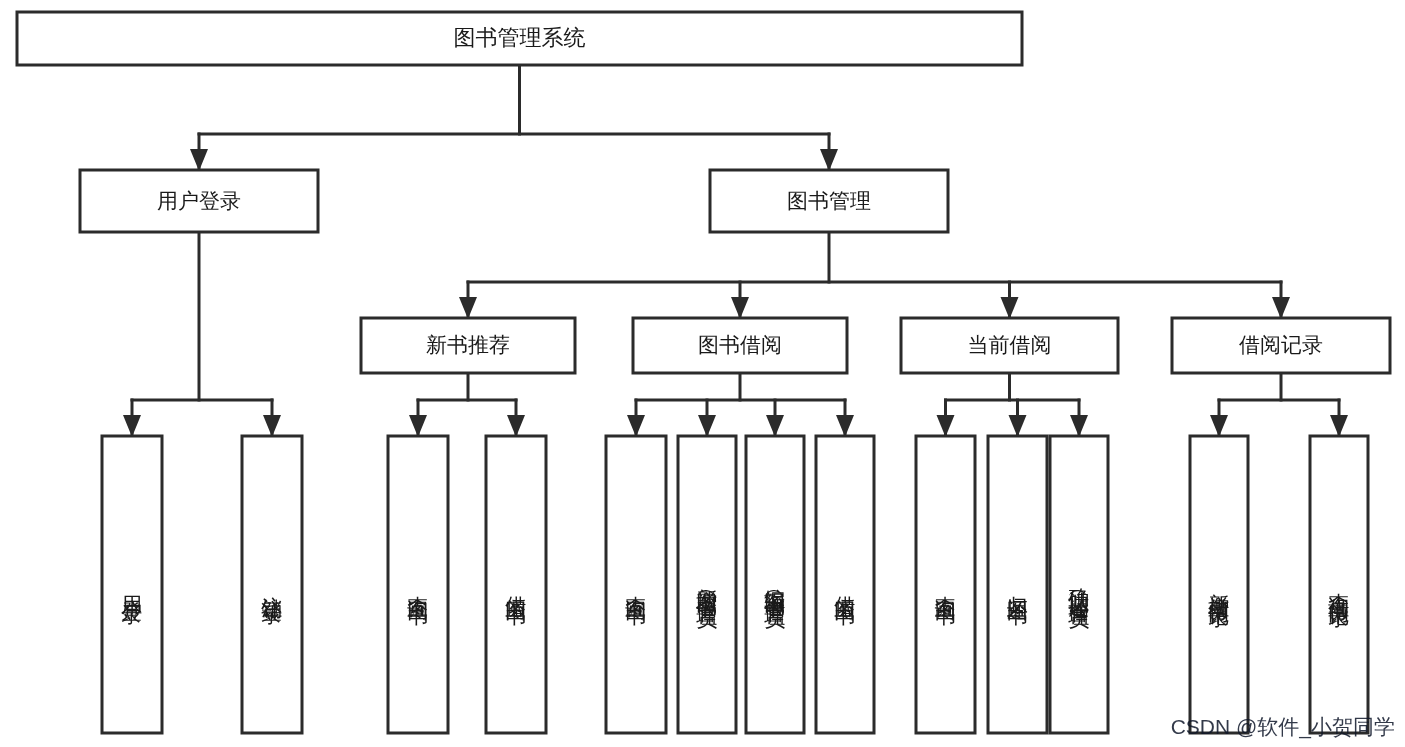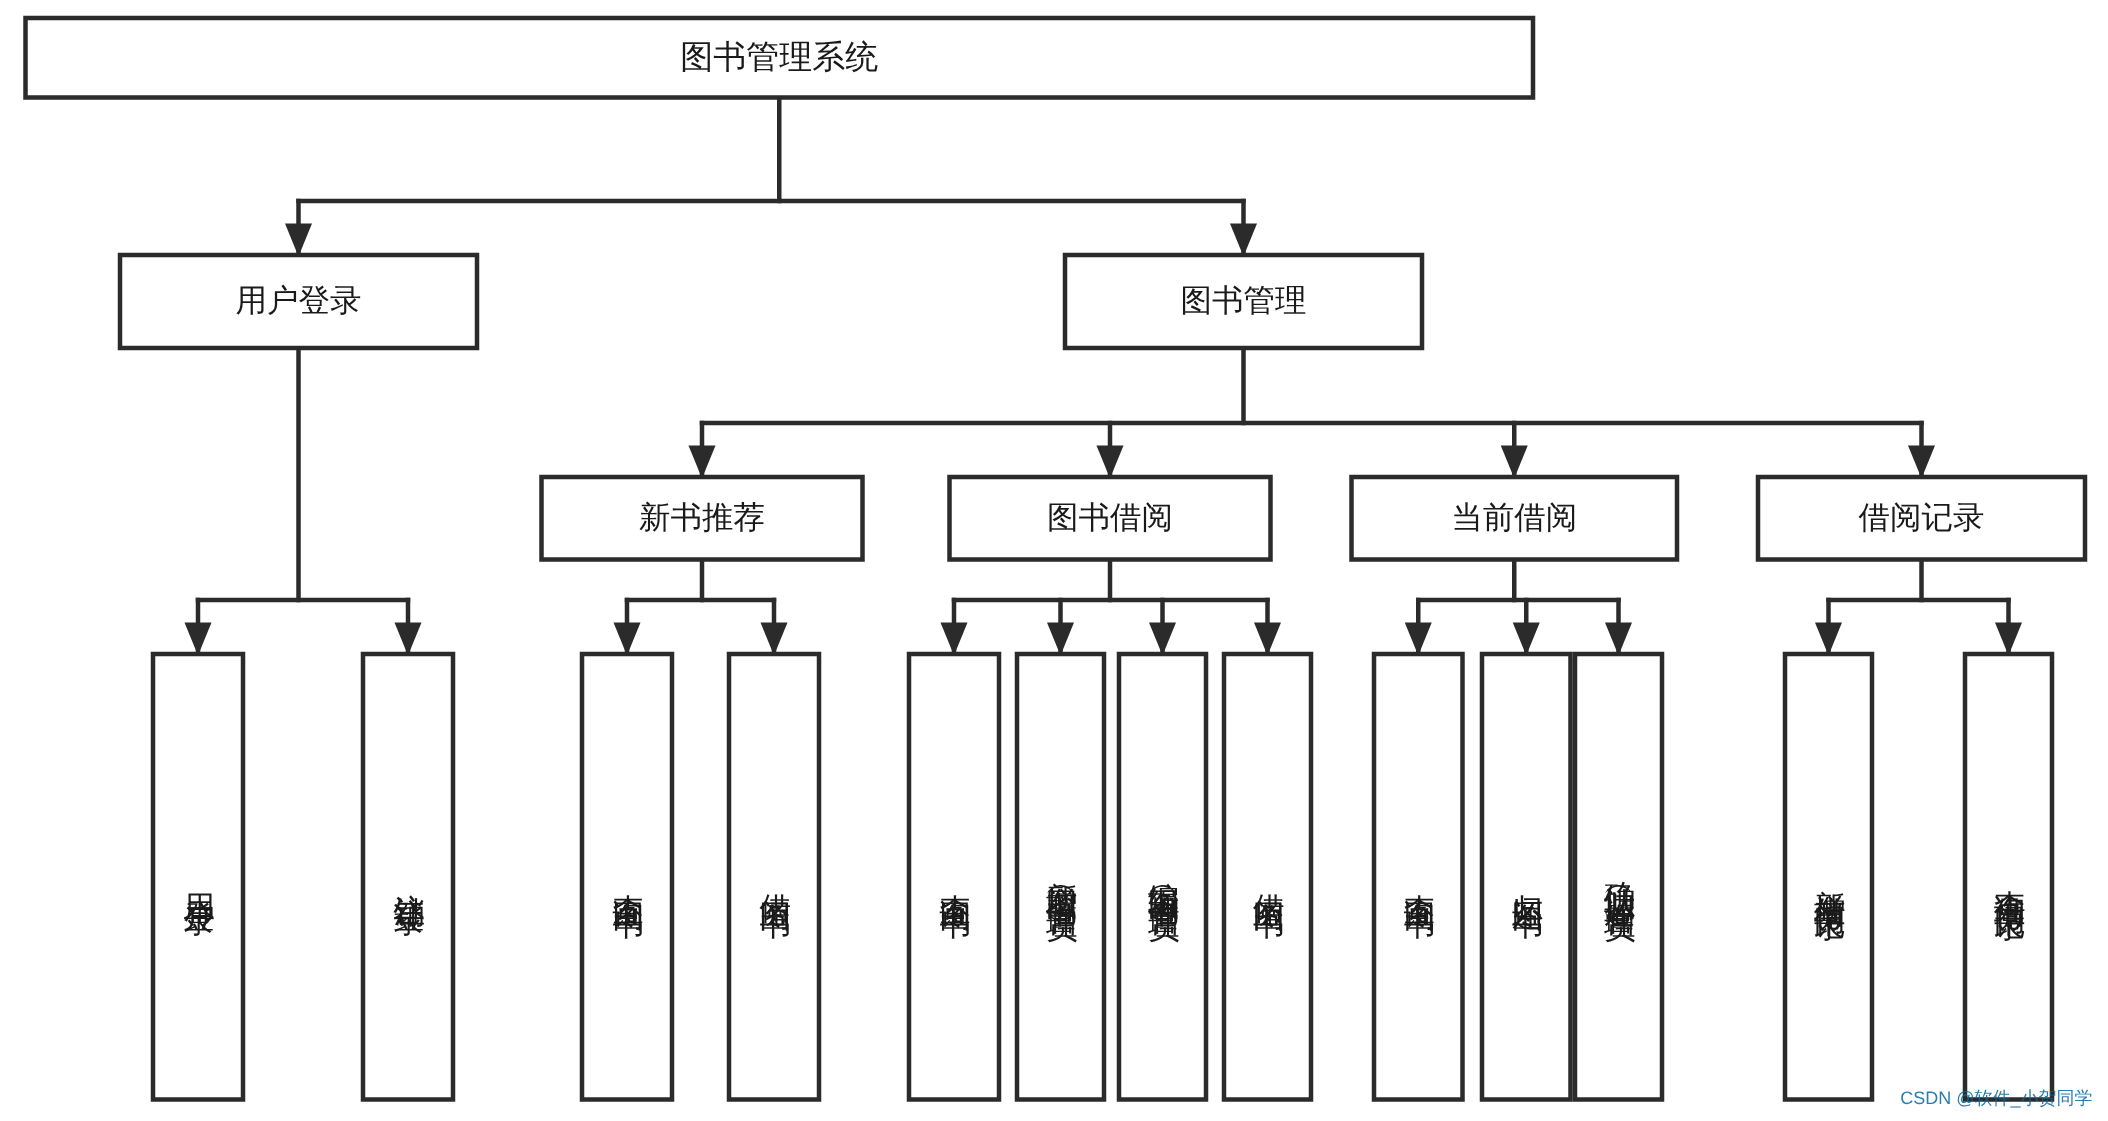--- a/index.html
+++ b/index.html
@@ -63,22 +63,22 @@
     fill: none;
   }
   .arrowhead {
     fill: #2b2b2b;
   }
   #watermark {
     position: absolute;
     right: 10px;
     bottom: 6px;
     font-family: "Liberation Sans", "DejaVu Sans", sans-serif;
-    font-size: 12px;
-    color: #0369a1;
+    font-size: 21px;
+    color: #0f172a;
     opacity: 0.85;
     white-space: nowrap;
     pointer-events: none;
   }
 </style>
 </head>
 <body>
 
 <div id="diagram-root">
   <svg id="chart-svg" viewBox="0 0 1405 747" xmlns="http://www.w3.org/2000/svg">

